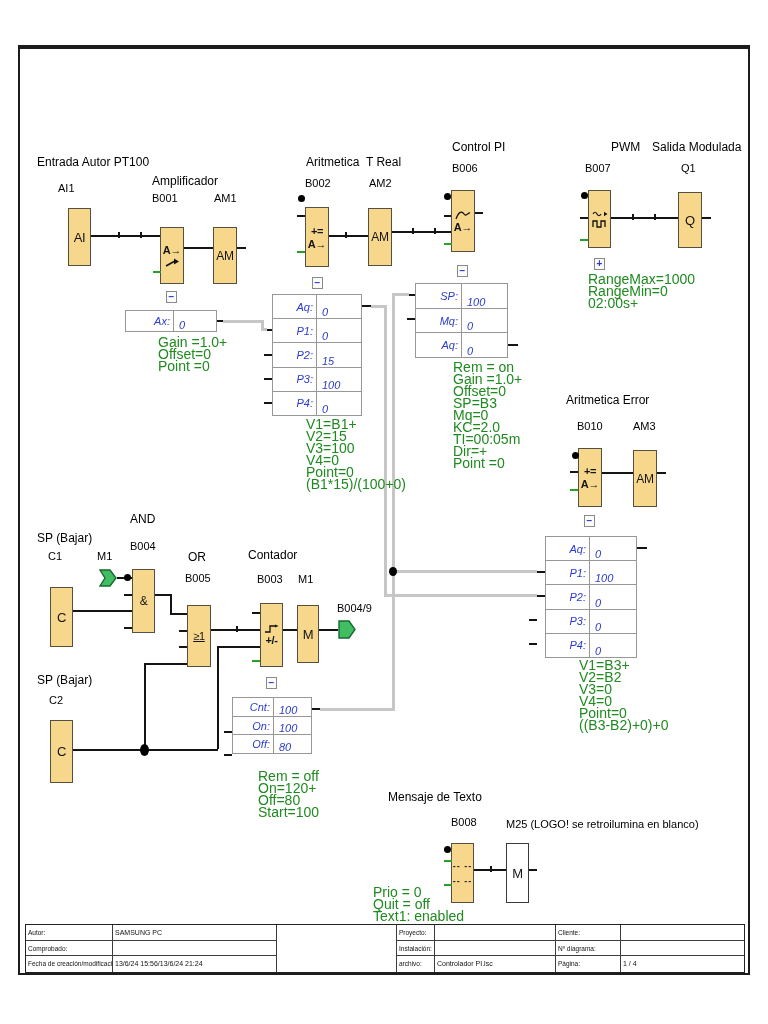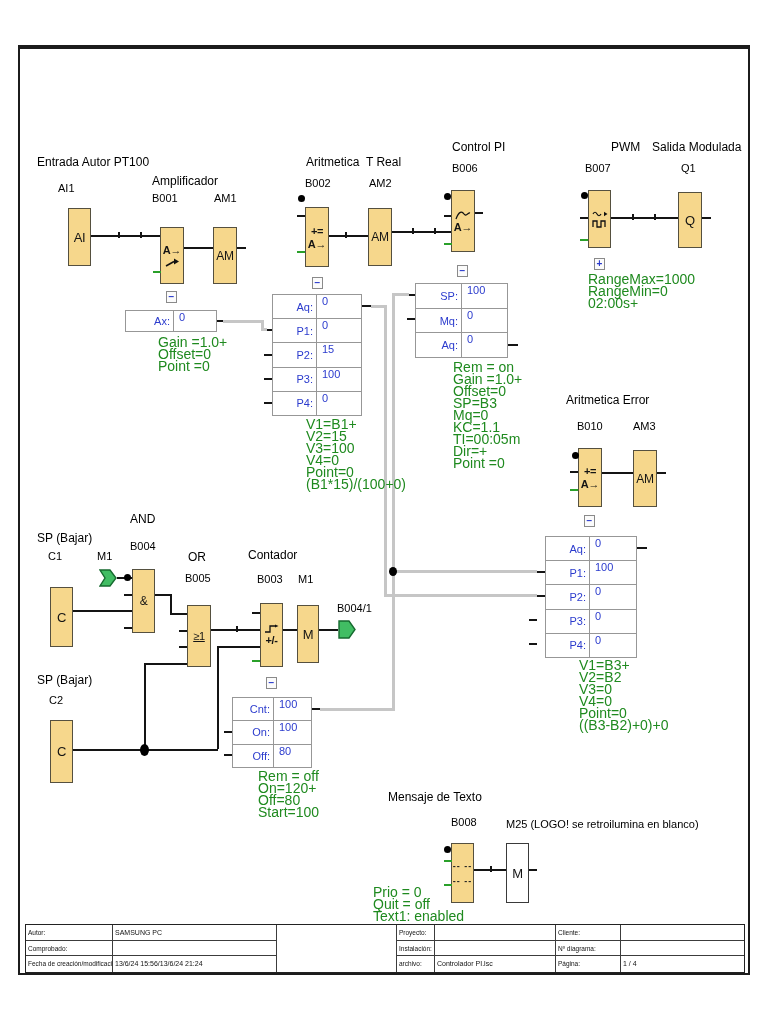--- a/index.html
+++ b/index.html
@@ -21,21 +21,21 @@
   .wv{position:absolute;width:2px;background:#141414;}
   .gw{background:#2aa02a;}
   .gh{position:absolute;height:3px;background:#c6c6c6;}
   .gv{position:absolute;width:3px;background:#c6c6c6;}
   .dot{position:absolute;background:#000;border-radius:50%;}
   .tick{position:absolute;width:2px;height:6px;background:#141414;}
   .exp{position:absolute;width:11px;height:12px;background:#fbfbfb;border:1px solid #8a8a8a;
        box-sizing:border-box;color:#2b3bcd;font-size:10px;line-height:9px;font-weight:bold;text-align:center;}
   .ptable{position:absolute;background:#fff;border:1px solid #979797;box-sizing:border-box;
           display:flex;flex-direction:column;}
-  .prow{flex:1;display:flex;align-items:flex-start;box-sizing:border-box;}
+  .prow{flex:1;display:flex;align-items:flex-end;box-sizing:border-box;font-style:italic;}
   .prow + .prow{border-top:1px solid #979797;}
   .plabel{text-align:right;padding-right:3px;border-right:1px solid #979797;color:#2b3bcd;
           font-size:11px;height:100%;display:flex;align-items:center;justify-content:flex-end;box-sizing:border-box;}
   .pvalue{flex:1;padding-left:5px;color:#2b3bcd;font-size:11px;}
   .notes{position:absolute;color:#1f8a1f;font-size:14px;line-height:12px;white-space:nowrap;}
   .flag{position:absolute;}
   .ft{position:absolute;left:25px;top:924px;width:720px;height:49px;box-sizing:border-box;
       border:1px solid #222;display:grid;
       grid-template-columns:87px 164px 120px 38px 121px 65px 1fr;
       grid-template-rows:16px 15px 1fr;}
@@ -76,21 +76,21 @@
   <div class="t11" style="left:585px;top:162px">B007</div>
   <div class="t11" style="left:681px;top:162px">Q1</div>
   <div class="t11" style="left:577px;top:420px">B010</div>
   <div class="t11" style="left:633px;top:420px">AM3</div>
   <div class="t11" style="left:48px;top:550px">C1</div>
   <div class="t11" style="left:97px;top:550px">M1</div>
   <div class="t11" style="left:130px;top:540px">B004</div>
   <div class="t11" style="left:185px;top:572px">B005</div>
   <div class="t11" style="left:257px;top:573px">B003</div>
   <div class="t11" style="left:298px;top:573px">M1</div>
-  <div class="t11" style="left:337px;top:602px">B004/1</div>
+  <div class="t11" style="left:337px;top:602px">B004/9</div>
   <div class="t11" style="left:49px;top:694px">C2</div>
   <div class="t11" style="left:451px;top:816px">B008</div>
   <div class="t11" style="left:506px;top:818px">M25  (LOGO! se retroilumina en blanco)</div>
 
   <div class="block" style="left:68px;top:208px;width:23px;height:58px">
     <span class="bsym big">AI</span>
     </div>
   <div class="block" style="left:160px;top:227px;width:24px;height:57px">
     <span class="bsym bold">A→</span>
     <svg width="16" height="11" viewBox="0 0 16 11">
@@ -303,21 +303,21 @@
       </div>
     <div class="prow">
         <span class="plabel" style="width:46px">Mq:</span>
         <span class="pvalue">0</span>
       </div>
     <div class="prow">
         <span class="plabel" style="width:46px">Aq:</span>
         <span class="pvalue">0</span>
       </div>
   </div>
-  <div class="ptable" style="left:232px;top:697px;width:80px;height:71px">
+  <div class="ptable" style="left:232px;top:697px;width:80px;height:57px">
     <div class="prow">
         <span class="plabel" style="width:41px">Cnt:</span>
         <span class="pvalue">100</span>
       </div>
     <div class="prow">
         <span class="plabel" style="width:41px">On:</span>
         <span class="pvalue">100</span>
       </div>
     <div class="prow">
         <span class="plabel" style="width:41px">Off:</span>
@@ -359,21 +359,21 @@
     <div>V4=0</div>
     <div>Point=0</div>
     <div>(B1*15)/(100+0)</div>
   </div>
   <div class="notes" style="left:453px;top:361px">
     <div>Rem = on</div>
     <div>Gain =1.0+</div>
     <div>Offset=0</div>
     <div>SP=B3</div>
     <div>Mq=0</div>
-    <div>KC=1.1</div>
+    <div>KC=2.0</div>
     <div>TI=00:05m</div>
     <div>Dir=+</div>
     <div>Point =0</div>
   </div>
   <div class="notes" style="left:588px;top:273px">
     <div>RangeMax=1000</div>
     <div>RangeMin=0</div>
     <div>02:00s+</div>
   </div>
   <div class="notes" style="left:579px;top:659px">

